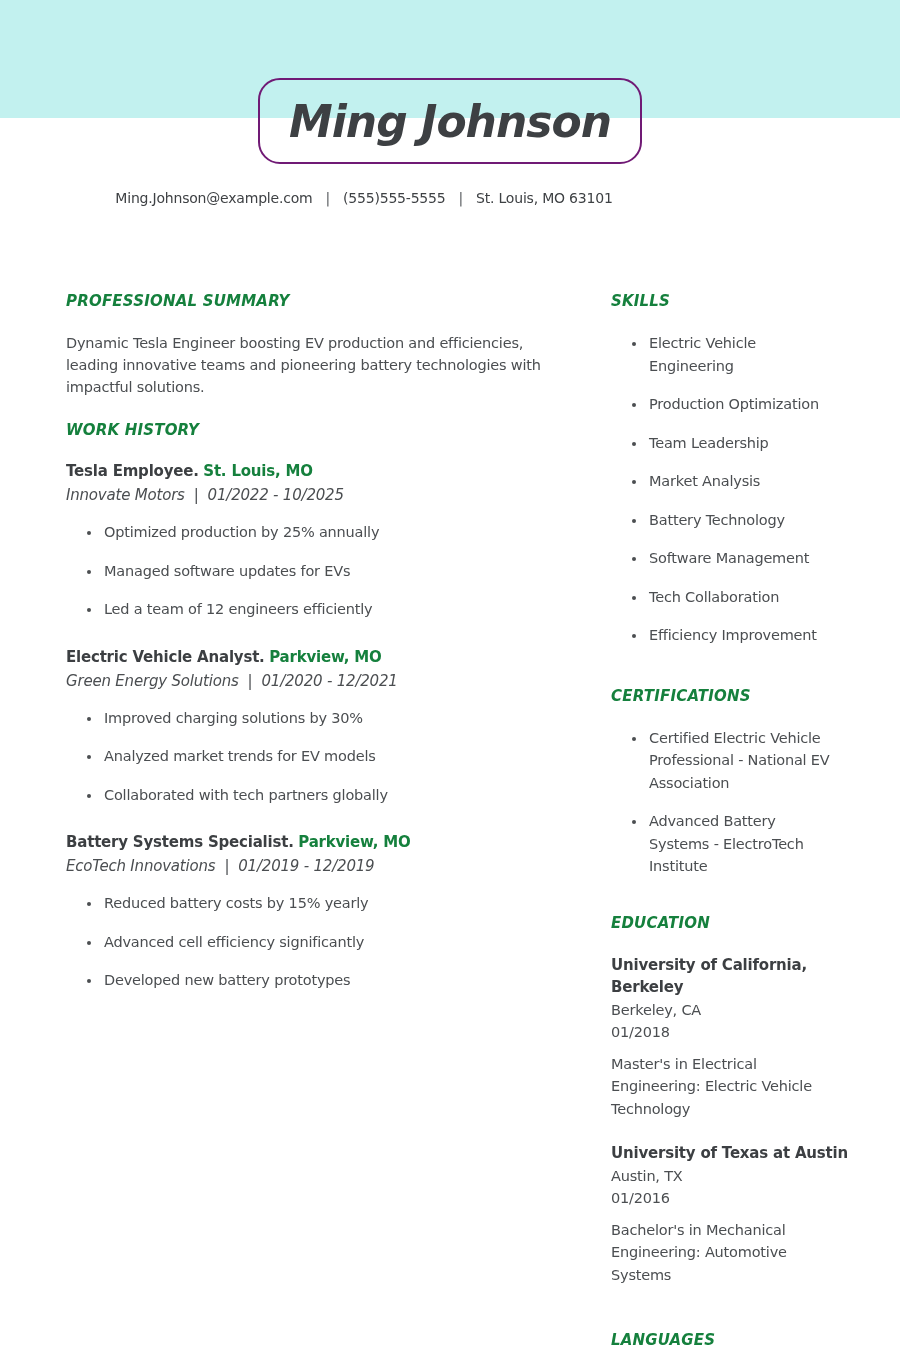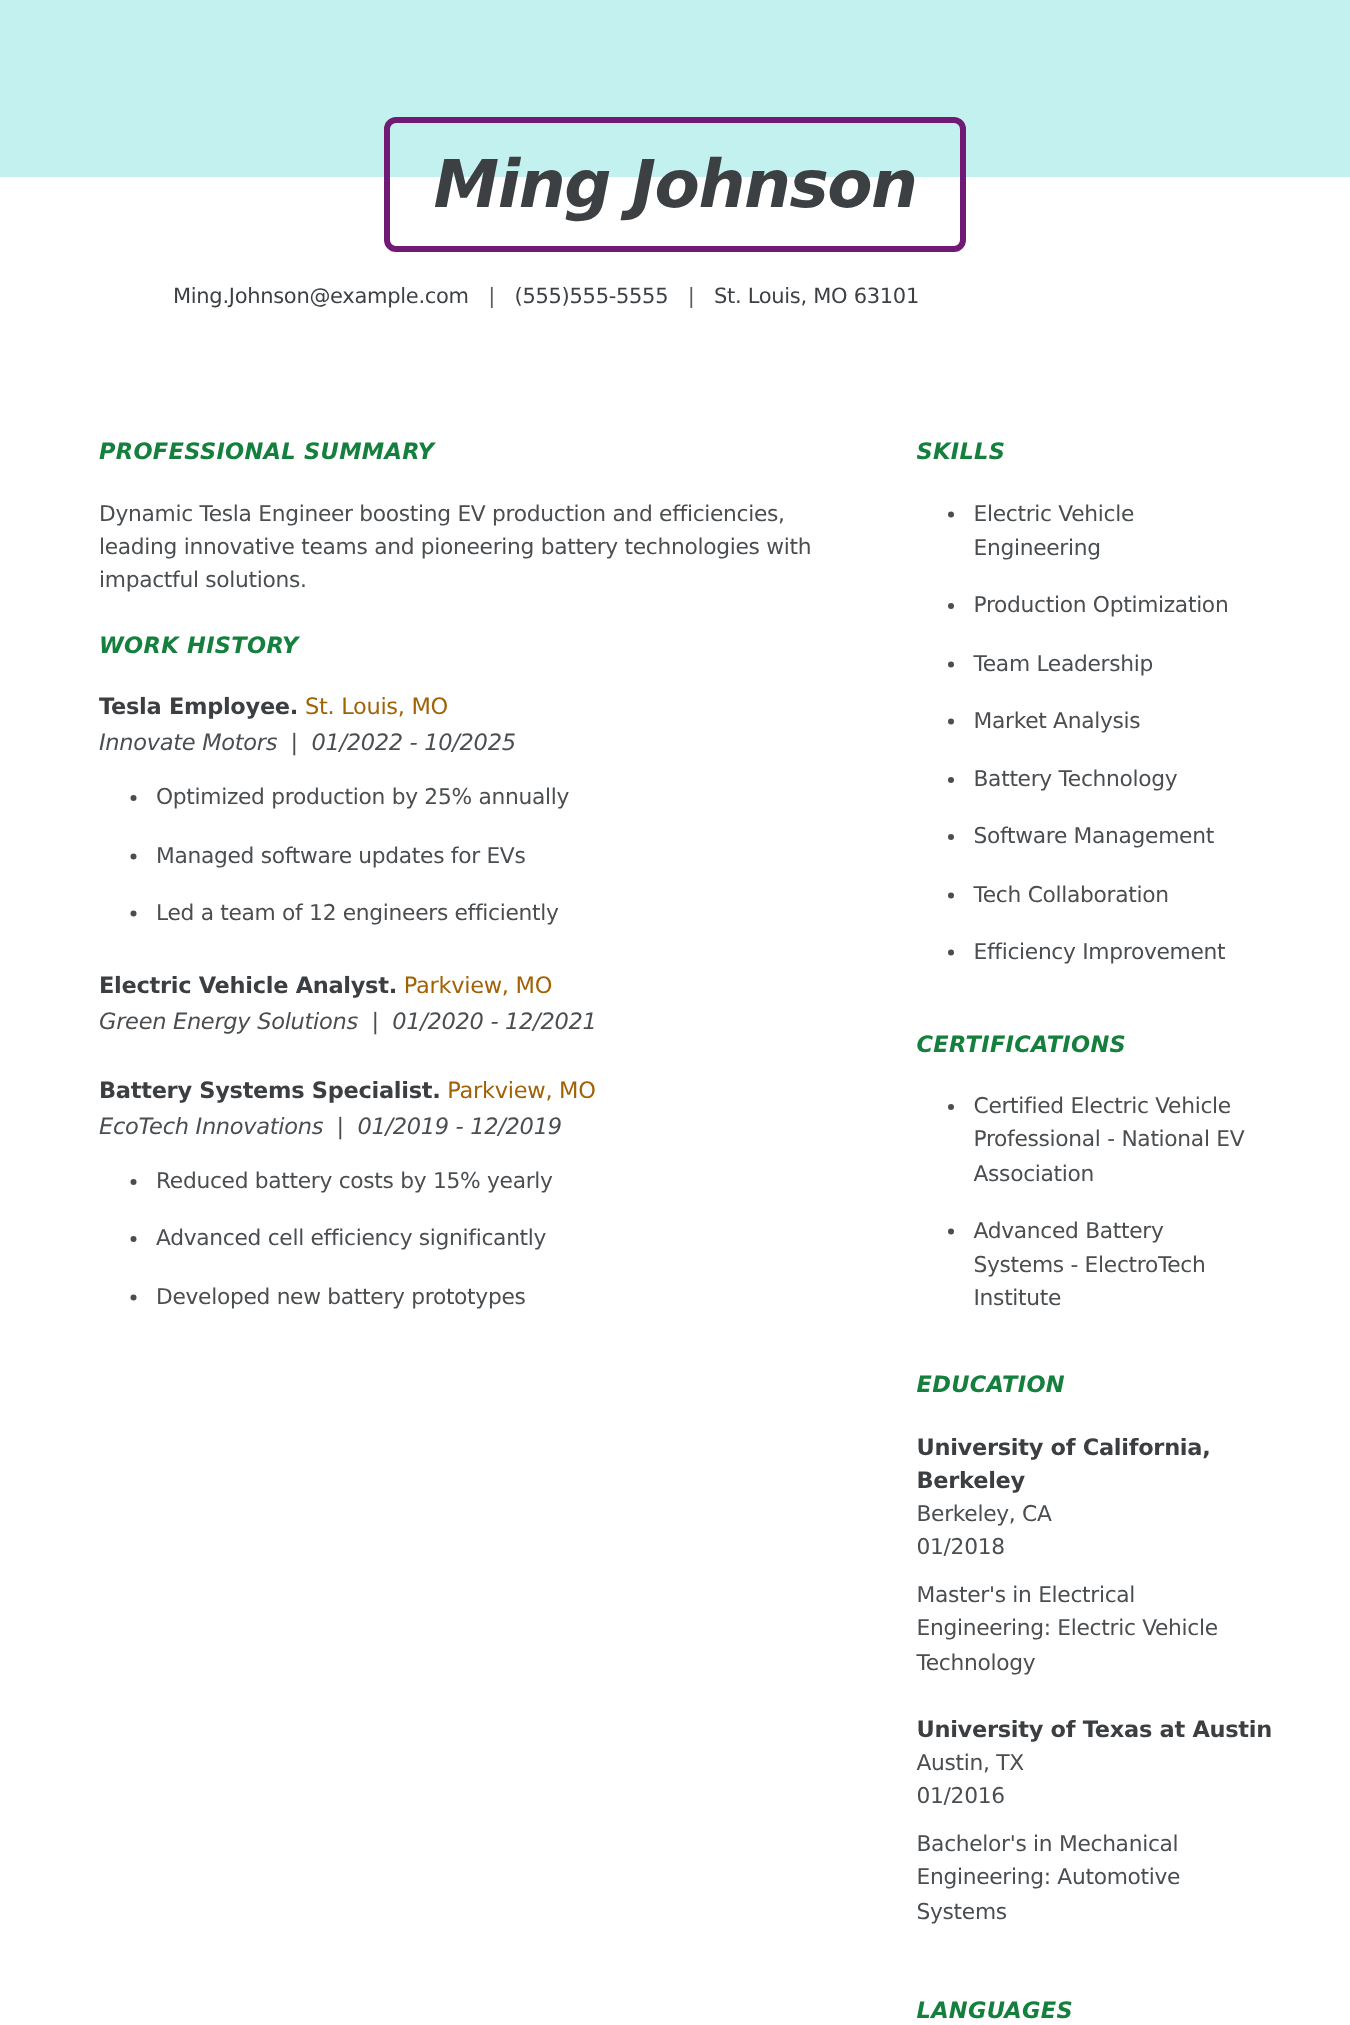--- a/index.html
+++ b/index.html
@@ -11,21 +11,21 @@
     color:#4b4e51;
     overflow:hidden;
   }
   .band{
     position:absolute;top:0;left:0;width:900px;height:118px;
     background:#c2f1ef;
   }
   .name-box{
     position:absolute;top:78px;left:50%;transform:translateX(-50%);
     width:380px;height:82px;
-    border:4px solid #701a75;border-radius:8px;
+    border:2px solid #701a75;border-radius:22px;
     display:flex;align-items:center;justify-content:center;
     background:transparent;
   }
   .person-name{
     font-size:44px;font-weight:700;font-style:italic;
     color:#3d4043;letter-spacing:-1px;white-space:nowrap;
   }
   .contact{
     position:absolute;top:190px;left:0;width:728px;
     text-align:center;font-size:14px;color:#3e4144;letter-spacing:-0.2px;
@@ -40,21 +40,21 @@
     color:#15803d;letter-spacing:0.2px;
   }
   .body-text{
     margin:0 0 23px 0;
     font-size:14.5px;line-height:22px;letter-spacing:-0.2px;color:#4b4e51;
   }
   .section{margin-bottom:17px;}
   .job{margin-bottom:26px;}
   .job-title-line{font-size:15px;line-height:20px;letter-spacing:-0.2px;}
   .job-title{font-weight:700;color:#3c3f42;}
-  .job-loc{color:#a16207;}
+  .job-loc{color:#15803d;font-weight:bold;}
   .job-company-line{font-style:italic;font-size:15px;line-height:20px;margin-top:4px;letter-spacing:-0.2px;}
   .job-company-line .pipe{padding:0 9px;}
   ul.bullets{
     margin:11px 0 0 0;padding:0 0 0 20px;
     font-size:14.5px;letter-spacing:-0.2px;
   }
   ul.bullets li{line-height:22.5px;margin:16px;padding-left:2px;}
   .col-right ul.bullets{margin-top:0;}
   .skills-block{margin-bottom:40px;}
   .cert-block{margin-bottom:36px;}
@@ -114,20 +114,25 @@
       </div>
 
       <div class="job">
         <div class="job-title-line">
           <span class="job-title">Electric Vehicle Analyst.</span>
           <span class="job-loc">Parkview, MO</span>
         </div>
         <div class="job-company-line">
           <span>Green Energy Solutions</span><span class="pipe">|</span><span>01/2020 - 12/2021</span>
         </div>
+        <ul class="bullets">
+          <li>Improved charging solutions by 30%</li>
+          <li>Analyzed market trends for EV models</li>
+          <li>Collaborated with tech partners globally</li>
+        </ul>
       </div>
 
       <div class="job">
         <div class="job-title-line">
           <span class="job-title">Battery Systems Specialist.</span>
           <span class="job-loc">Parkview, MO</span>
         </div>
         <div class="job-company-line">
           <span>EcoTech Innovations</span><span class="pipe">|</span><span>01/2019 - 12/2019</span>
         </div>

